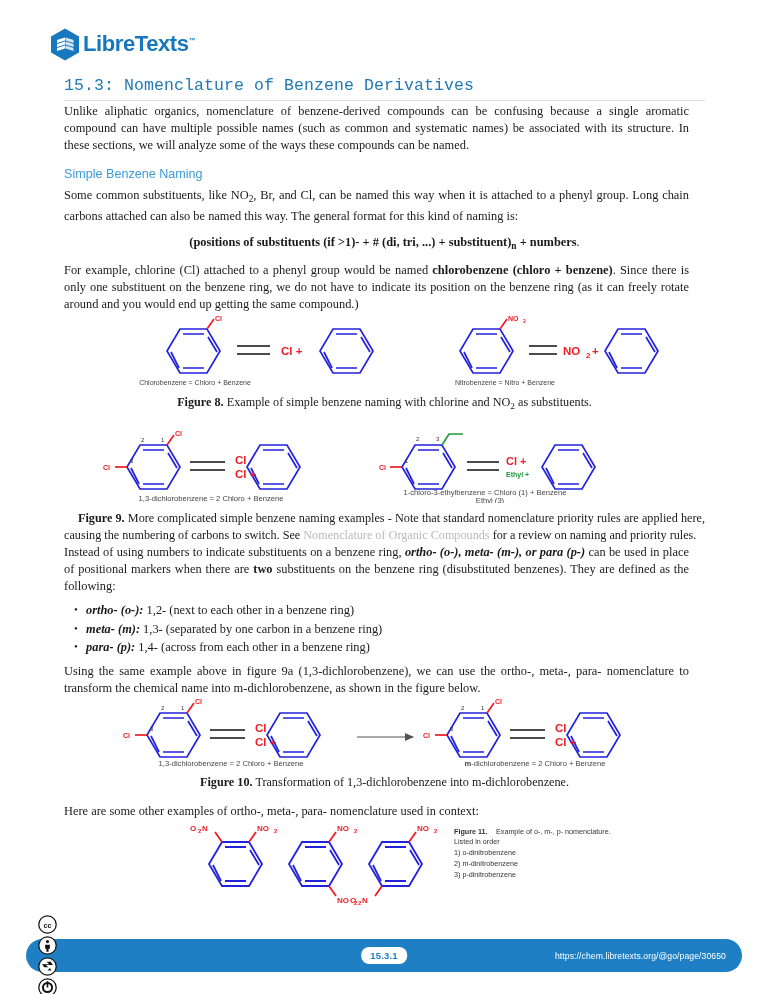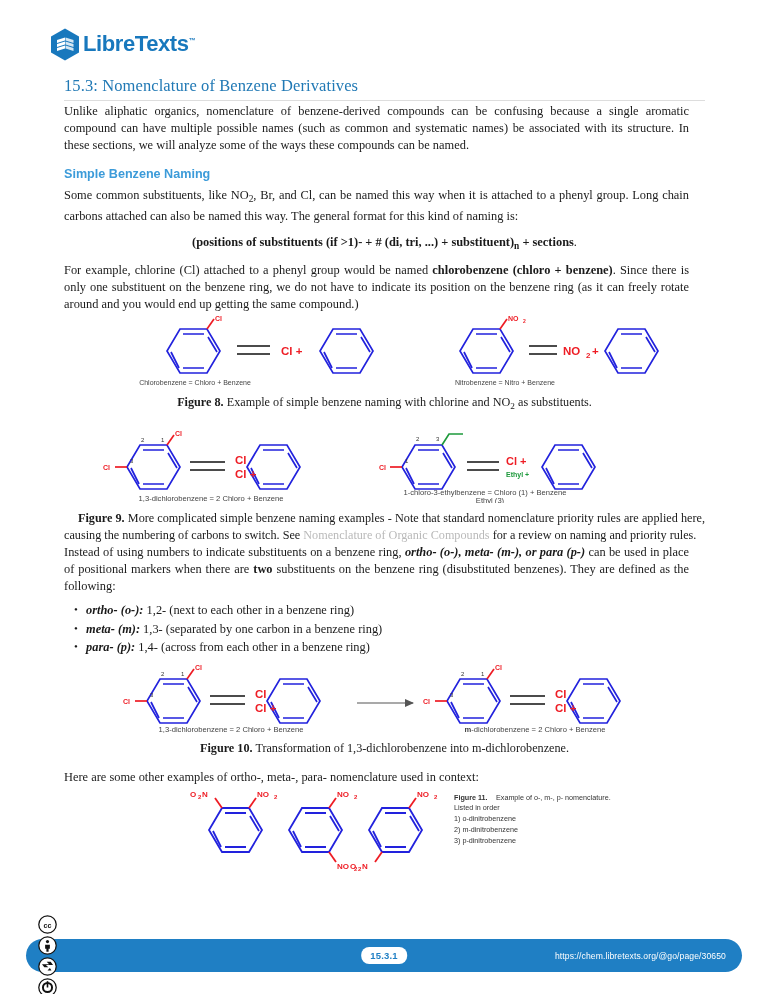--- a/index.html
+++ b/index.html
@@ -45,21 +45,21 @@
     vertical-align: super;
     font-weight: bold;
     color: #1878bd;
   }
 
   
   .page-title {
     position: absolute;
     left: 64px;
     top: 76px;
-    font-family: Liberation Serif, serif;
+    font-family: Liberation Mono, monospace;
     font-size: 16.5px;
     color: #2179b5;
     font-weight: normal;
     letter-spacing: 0.1px;
   }
   .title-rule {
     position: absolute;
     left: 64px;
     top: 100px;
     width: 641px;
@@ -82,21 +82,21 @@
     text-justify: inter-word;
   }
   .spacer-10 { height: 10px; }
   .spacer-6 { height: 6px; }
   .spacer-12 { height: 12px; }
 
   h2.sub {
     font-family: "Liberation Sans", sans-serif;
     font-size: 12.6px;
     color: #3c9bd9;
-    font-weight: bold;
+    font-weight: normal;
     margin: 13px 0 6px 0;
   }
   .centered-bold {
     text-align: center;
     font-weight: bold;
     font-size: 12.4px;
     margin: 10px 0 10px 0;
   }
   .caption {
     text-align: center;
@@ -209,21 +209,21 @@
 <div class="title-rule"></div>
 
 <div class="content">
 
   <p class="body">Unlike aliphatic organics, nomenclature of benzene-derived compounds can be confusing because a single aromatic compound can have multiple possible names (such as common and systematic names) be associated with its structure. In these sections, we will analyze some of the ways these compounds can be named.</p>
 
   <h2 class="sub">Simple Benzene Naming</h2>
 
   <p class="body"><span>Some common substituents, like NO</span><sub>2</sub><span>, Br, and Cl, can be named this way when it is attached to a phenyl group. Long chain carbons attached can also be named this way. The general format for this kind of naming is:</span></p>
 
-  <p class="centered-bold"><span>(positions of substituents (if &gt;1)- + # (di, tri, ...) + substituent)</span><sub>n</sub><span> + sections</span><span style="font-weight:normal">.</span></p>
+  <p class="centered-bold"><span>(positions of substituents (if &gt;1)- + # (di, tri, ...) + substituent)</span><sub>n</sub><span> + numbers</span><span style="font-weight:normal">.</span></p>
 
   <p class="body"><span>For example, chlorine (Cl) attached to a phenyl group would be named </span><b>chlorobenzene (chloro + benzene)</b><span>. Since there is only one substituent on the benzene ring, we do not have to indicate its position on the benzene ring (as it can freely rotate around and you would end up getting the same compound.)</span></p>
 
   <div class="fig">
     <svg width="560" height="74" viewBox="0 0 560 74">
       <g stroke="#2222dd" stroke-width="1.7" fill="none">
 
         <polygon points="75,16 102,16 115,38 102,60 75,60 62,38"></polygon>
         <path d="M78,21 L99,21 M103,24 L112,39 M99,55 L78,55 M74,55 L66,39"></path>
 
@@ -311,20 +311,21 @@
 
   <p class="body"><span>Instead of using numbers to indicate substituents on a benzene ring, </span><b><i>ortho- (o-), meta- (m-), or para (p-)</i></b><span> can be used in place of positional markers when there are </span><b>two</b><span> substituents on the benzene ring (disubstituted benzenes). They are defined as the following:</span></p>
 
   <ul class="omp">
     <li><i>ortho- (o-):</i><span> 1,2- (next to each other in a benzene ring)</span></li>
     <li><i>meta- (m):</i><span> 1,3- (separated by one carbon in a benzene ring)</span></li>
     <li><i>para- (p):</i><span> 1,4- (across from each other in a benzene ring)</span></li>
   </ul>
 
   <div class="spacer-6"></div>
+  <p class="body">Using the same example above in figure 9a (1,3-dichlorobenzene), we can use the ortho-, meta-, para- nomenclature to transform the chemical name into m-dichlorobenzene, as shown in the figure below.</p>
 
   <div class="fig">
     <svg width="560" height="70" viewBox="0 0 560 70">
       <g stroke="#2222dd" stroke-width="1.7" fill="none">
         <polygon points="55,16 82,16 95,38 82,60 55,60 42,38"></polygon>
         <path d="M58,21 L79,21 M83,24 L92,39 M79,55 L58,55 M54,55 L46,39"></path>
         <polygon points="175,16 202,16 215,38 202,60 175,60 162,38"></polygon>
         <path d="M178,21 L199,21 M203,24 L212,39 M199,55 L178,55 M174,55 L166,39"></path>
         <polygon points="355,16 382,16 395,38 382,60 355,60 342,38"></polygon>
         <path d="M358,21 L379,21 M383,24 L392,39 M379,55 L358,55 M354,55 L346,39"></path>

